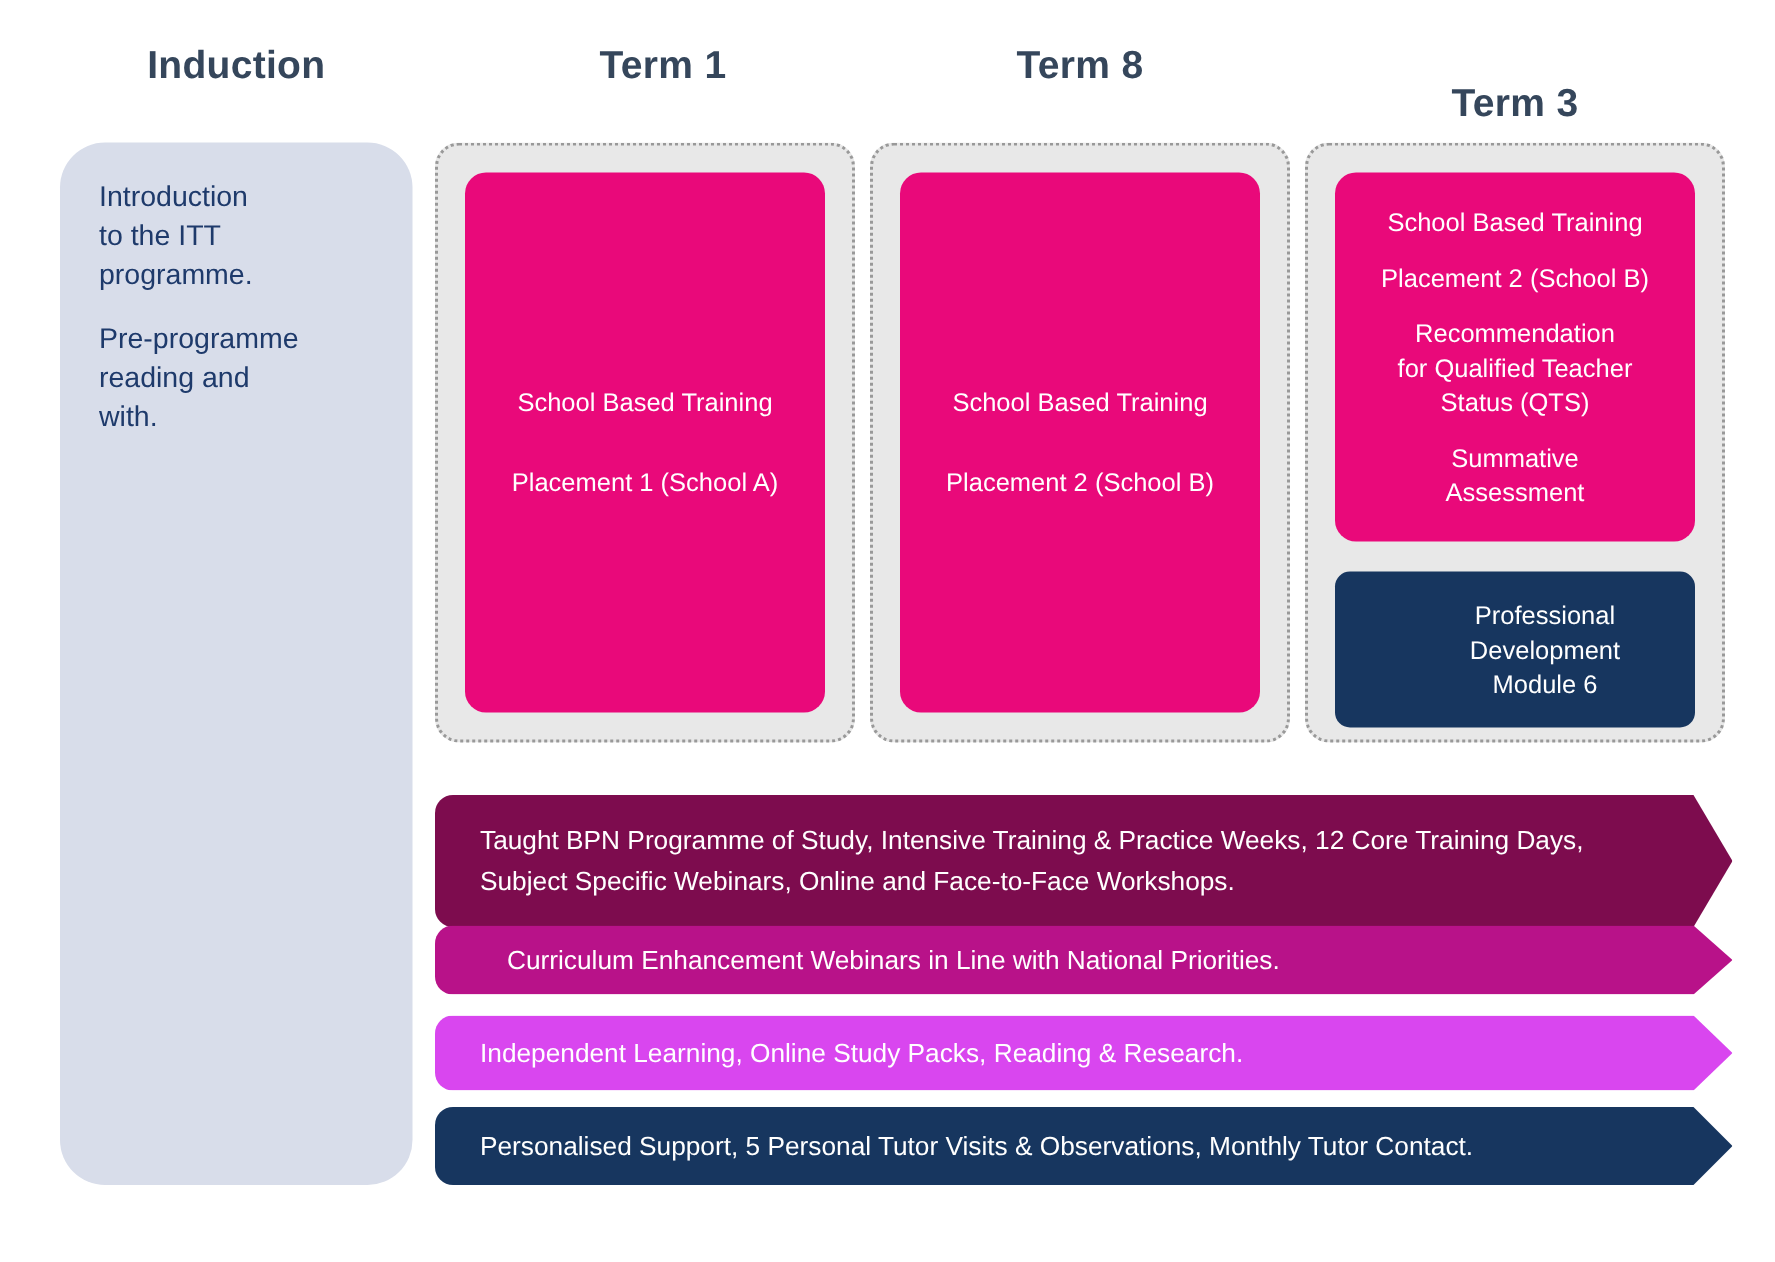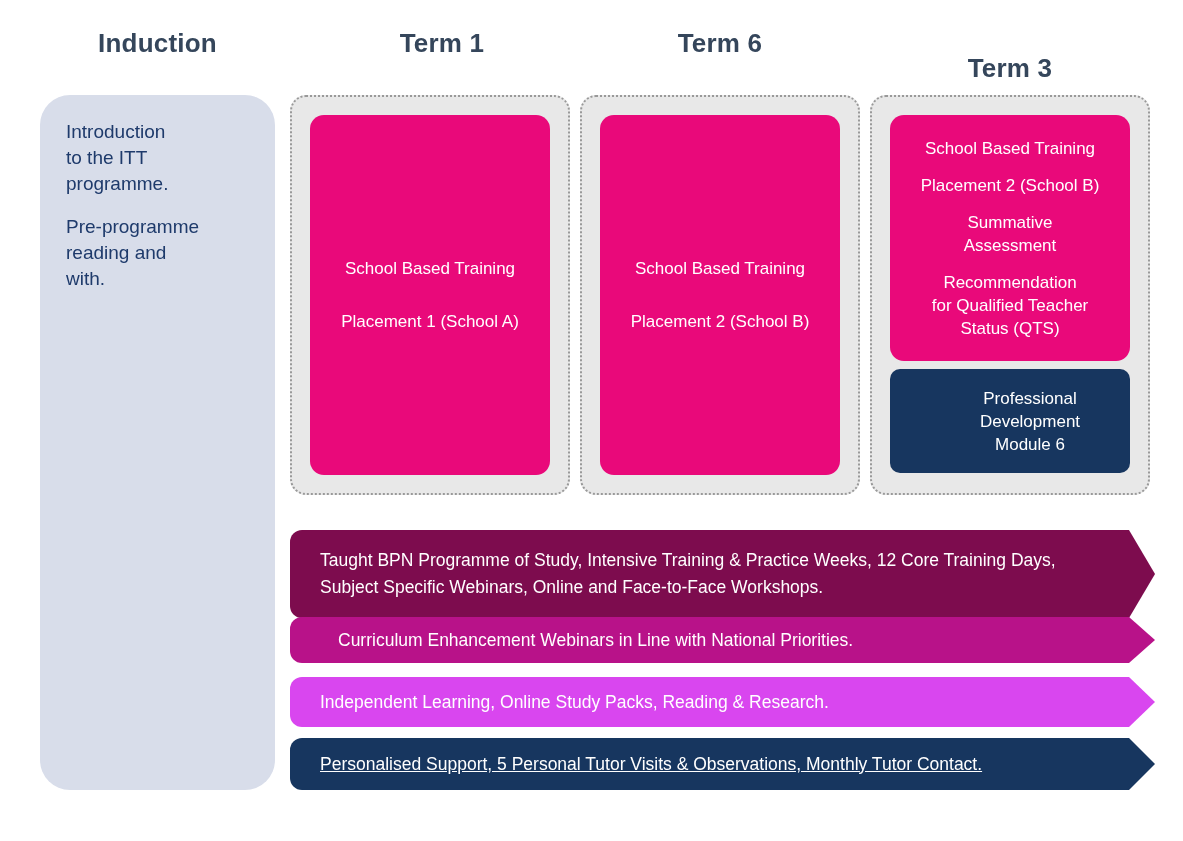--- a/index.html
+++ b/index.html
@@ -21,21 +21,21 @@
     position:absolute; left:40px; top:95px; width:235px; height:695px;
     background:#d8ddea; border-radius:30px;
     padding:24px 18px 20px 26px;
     color:#1e3a6b; font-size:19px; line-height:26px; font-weight:500;
   }
   .induction-box .para { white-space:pre-line; margin-bottom:17px; }
 
   .term-container {
     position:absolute; top:95px; width:280px; height:400px;
     background:#e8e8e8; border:2px dotted #999999; border-radius:16px;
-    padding:18px; display:flex; flex-direction:column; gap:8px;
+    padding:18px; display:flex; flex-direction:column; gap:20px;
   }
   .tc-1 { left:290px; }
   .tc-2 { left:580px; }
   .tc-3 { left:870px; }
 
   .pink-card {
     background:#e9097a; border-radius:14px; color:#ffffff;
     display:flex; flex-direction:column; justify-content:center; align-items:center;
     text-align:center; font-size:17px; line-height:23px;
     width:100%; flex:1 1 auto;
@@ -62,21 +62,21 @@
   .banner-3 { top:677px; height:50px; background:#e9097a; }
   .banner-4 { top:738px; height:52px; background:#17365f; }
 </style>
 </head>
 <body>
 
 <div class="canvas">
 
   <div class="col-header hdr-induction">Induction</div>
   <div class="col-header hdr-term1">Term 1</div>
-  <div class="col-header hdr-term2">Term 6</div>
+  <div class="col-header hdr-term2">Term 8</div>
   <div class="col-header hdr-term3">Term 3</div>
 
   <div class="induction-box">
     <div class="para">Introduction
 to the ITT
 programme.</div>
     <div class="para">Pre-programme
 reading and
 with.</div>
   </div>
@@ -92,30 +92,30 @@
     <div class="pink-card" style="background: rgb(233, 9, 122);">
       <div class="line">School Based Training</div>
       <div class="line">Placement 2 (School B)</div>
     </div>
   </div>
 
   <div class="term-container tc-3">
     <div class="pink-card" style="background: rgb(233, 9, 122);">
       <div class="line">School Based Training</div>
       <div class="line">Placement 2 (School B)</div>
-      <div class="line">Summative
-Assessment</div>
       <div class="line">Recommendation
 for Qualified Teacher
 Status (QTS)</div>
+      <div class="line">Summative
+Assessment</div>
     </div>
     <div class="navy-card" style="background: rgb(23, 54, 95);">Professional
 Development
 Module 6</div>
   </div>
 
   <div class="banner banner-1" style="background: rgb(125, 12, 78);">Taught BPN Programme of Study, Intensive Training &amp; Practice Weeks, 12 Core Training Days,
 Subject Specific Webinars, Online and Face-to-Face Workshops.</div>
   <div class="banner banner-2" style="background: rgb(184, 18, 137); padding-left: 48px;">Curriculum Enhancement Webinars in Line with National Priorities.</div>
   <div class="banner banner-3" style="background: #d946ef;">Independent Learning, Online Study Packs, Reading &amp; Research.</div>
-  <div class="banner banner-4" style="background: rgb(23, 54, 95); text-decoration: underline;">Personalised Support, 5 Personal Tutor Visits &amp; Observations, Monthly Tutor Contact.</div>
+  <div class="banner banner-4" style="background: rgb(23, 54, 95);">Personalised Support, 5 Personal Tutor Visits &amp; Observations, Monthly Tutor Contact.</div>
 
 </div>
 
 </body></html>

